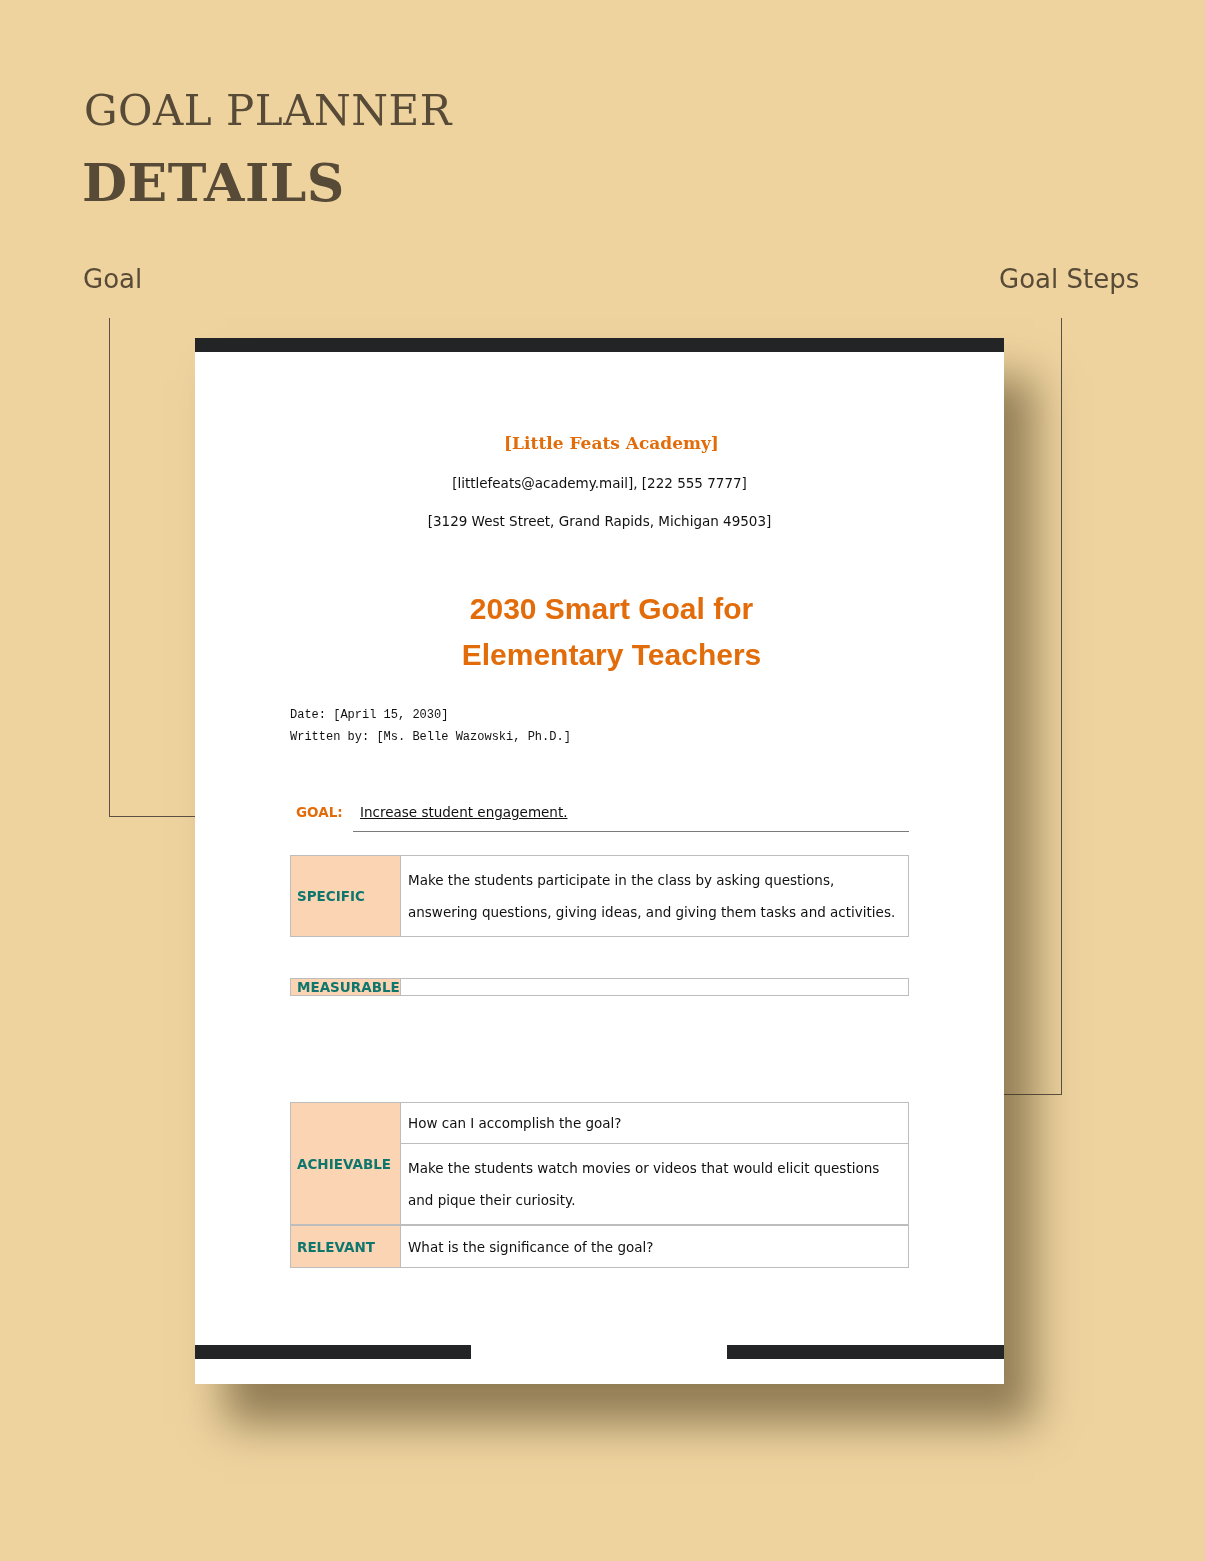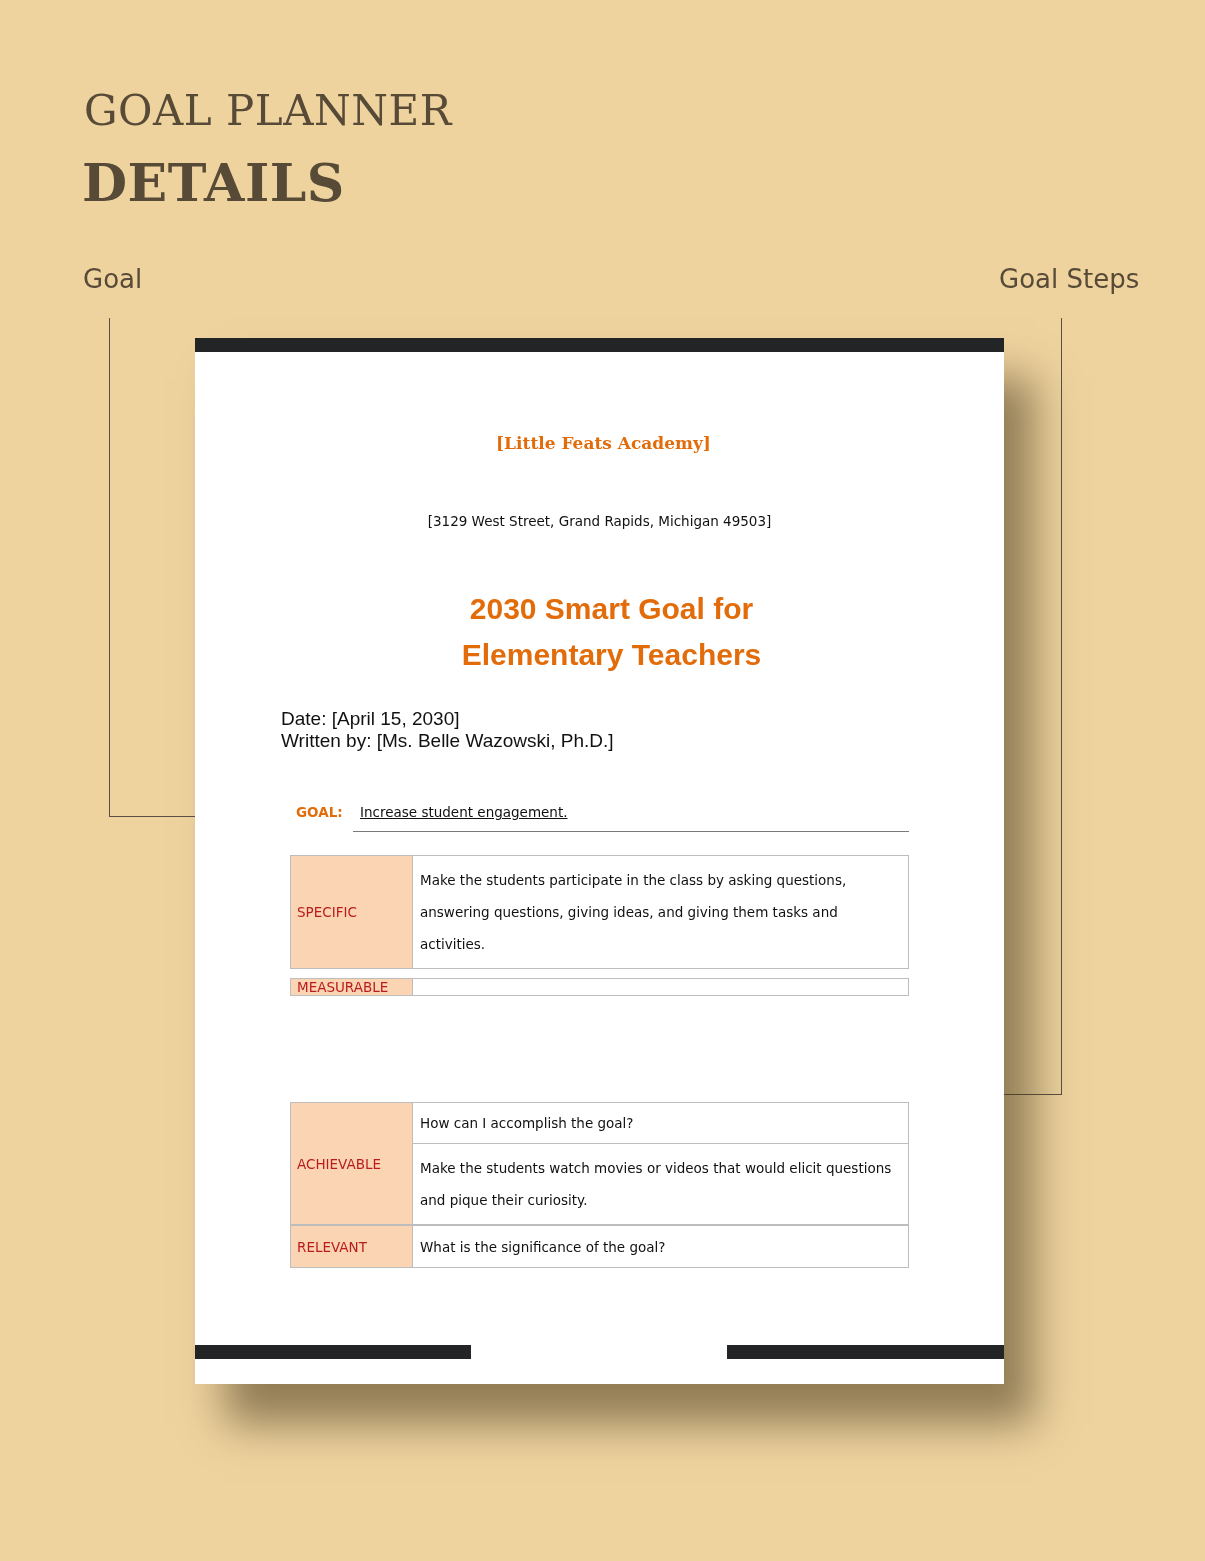--- a/index.html
+++ b/index.html
@@ -47,38 +47,38 @@
     .top-bar {
       position: absolute; left: 0; top: 0; width: 100%; height: 14px;
       background: #232425;
     }
     .bottom-bar {
       position: absolute; top: 1007px; height: 14px; background: #232425;
     }
     .bottom-bar.left { left: 0; width: 276px; }
     .bottom-bar.right { left: 532px; width: 277px; }
     .org-name {
-      position: absolute; top: 95px; left: 4px; width: 100%; text-align: center;
+      position: absolute; top: 95px; left: 12px; width: 100%; text-align: center;
       font-family: "DejaVu Serif", serif; font-weight: bold;
       color: #e36c0a; font-size: 17px;
     }
     .org-line {
       position: absolute; left: 0; width: 100%; text-align: center;
       font-family: "DejaVu Sans", sans-serif; font-size: 13.5px; color: #111;
     }
     .org-contact { top: 137px; }
     .org-address { top: 175px; }
     .doc-title {
       position: absolute; top: 248px; left: 12px; width: 100%; text-align: center;
       color: #e36c0a; font-weight: bold; font-size: 30px; line-height: 46px;
       font-family: "Liberation Sans", sans-serif;
     }
     .meta-line {
-      position: absolute; left: 86px;
-      font-family: Liberation Sans, sans-serif; font-size: 19px; color: #111;
+      position: absolute; left: 95px;
+      font-family: Liberation Mono, monospace; font-size: 12px; color: #111;
     }
     .meta-date { top: 370px; }
     .meta-author { top: 392px; }
     .goal-label {
       position: absolute; left: 101px; top: 466px;
       font-family: "DejaVu Sans", sans-serif; font-weight: bold;
       font-size: 13.5px; color: #e36c0a;
     }
     .goal-value {
       position: absolute; left: 165px; top: 466px;
@@ -89,23 +89,23 @@
       position: absolute; left: 158px; top: 493px; width: 556px; height: 1px;
       background: #7a7a7a;
     }
     .smart-table {
       position: absolute; left: 95px; width: 619px;
       border: 1px solid #bdbdbd;
       display: flex;
       font-family: "DejaVu Sans", sans-serif; font-size: 13.5px; color: #111;
     }
     .smart-label {
-      width: 122px; background: #fbd4b4; border-right: 1px solid #bdbdbd;
+      width: 110px; background: #fbd4b4; border-right: 1px solid #bdbdbd;
       display: flex; align-items: center; padding-left: 6px;
-      color: #b91c1c; font-weight: normal; font-size: 13.5px;
+      color: #0f766e; font-weight: bold; font-size: 13.5px;
     }
     .smart-cells { flex: 1; display: flex; flex-direction: column; }
     .smart-q {
       height: 41px; display: flex; align-items: center; padding-left: 7px;
       border-bottom: 1px solid #bdbdbd;
     }
     .smart-a {
       padding: 8px 10px 8px 7px; line-height: 32px; min-height: 58px;
     }
     .smart-cells.single .smart-q { border-bottom: none; }
@@ -122,20 +122,21 @@
 
 <div class="callout-label callout-left">Goal</div>
 <div class="callout-label callout-right">Goal Steps</div>
 <div class="line-left"></div>
 <div class="line-right"></div>
 
 <div class="page">
   <div class="top-bar"></div>
 
   <div class="org-name">[Little Feats Academy]</div>
+  <div class="org-line org-contact">[littlefeats@academy.mail], [222 555 7777]</div>
   <div class="org-line org-address">[3129 West Street, Grand Rapids, Michigan 49503]</div>
 
   <div class="doc-title">
     <div>2030 Smart Goal for</div>
     <div>Elementary Teachers</div>
   </div>
 
   <div class="meta-line meta-date">Date: [April 15, 2030]</div>
   <div class="meta-line meta-author">Written by: [Ms. Belle Wazowski, Ph.D.]</div>
 

